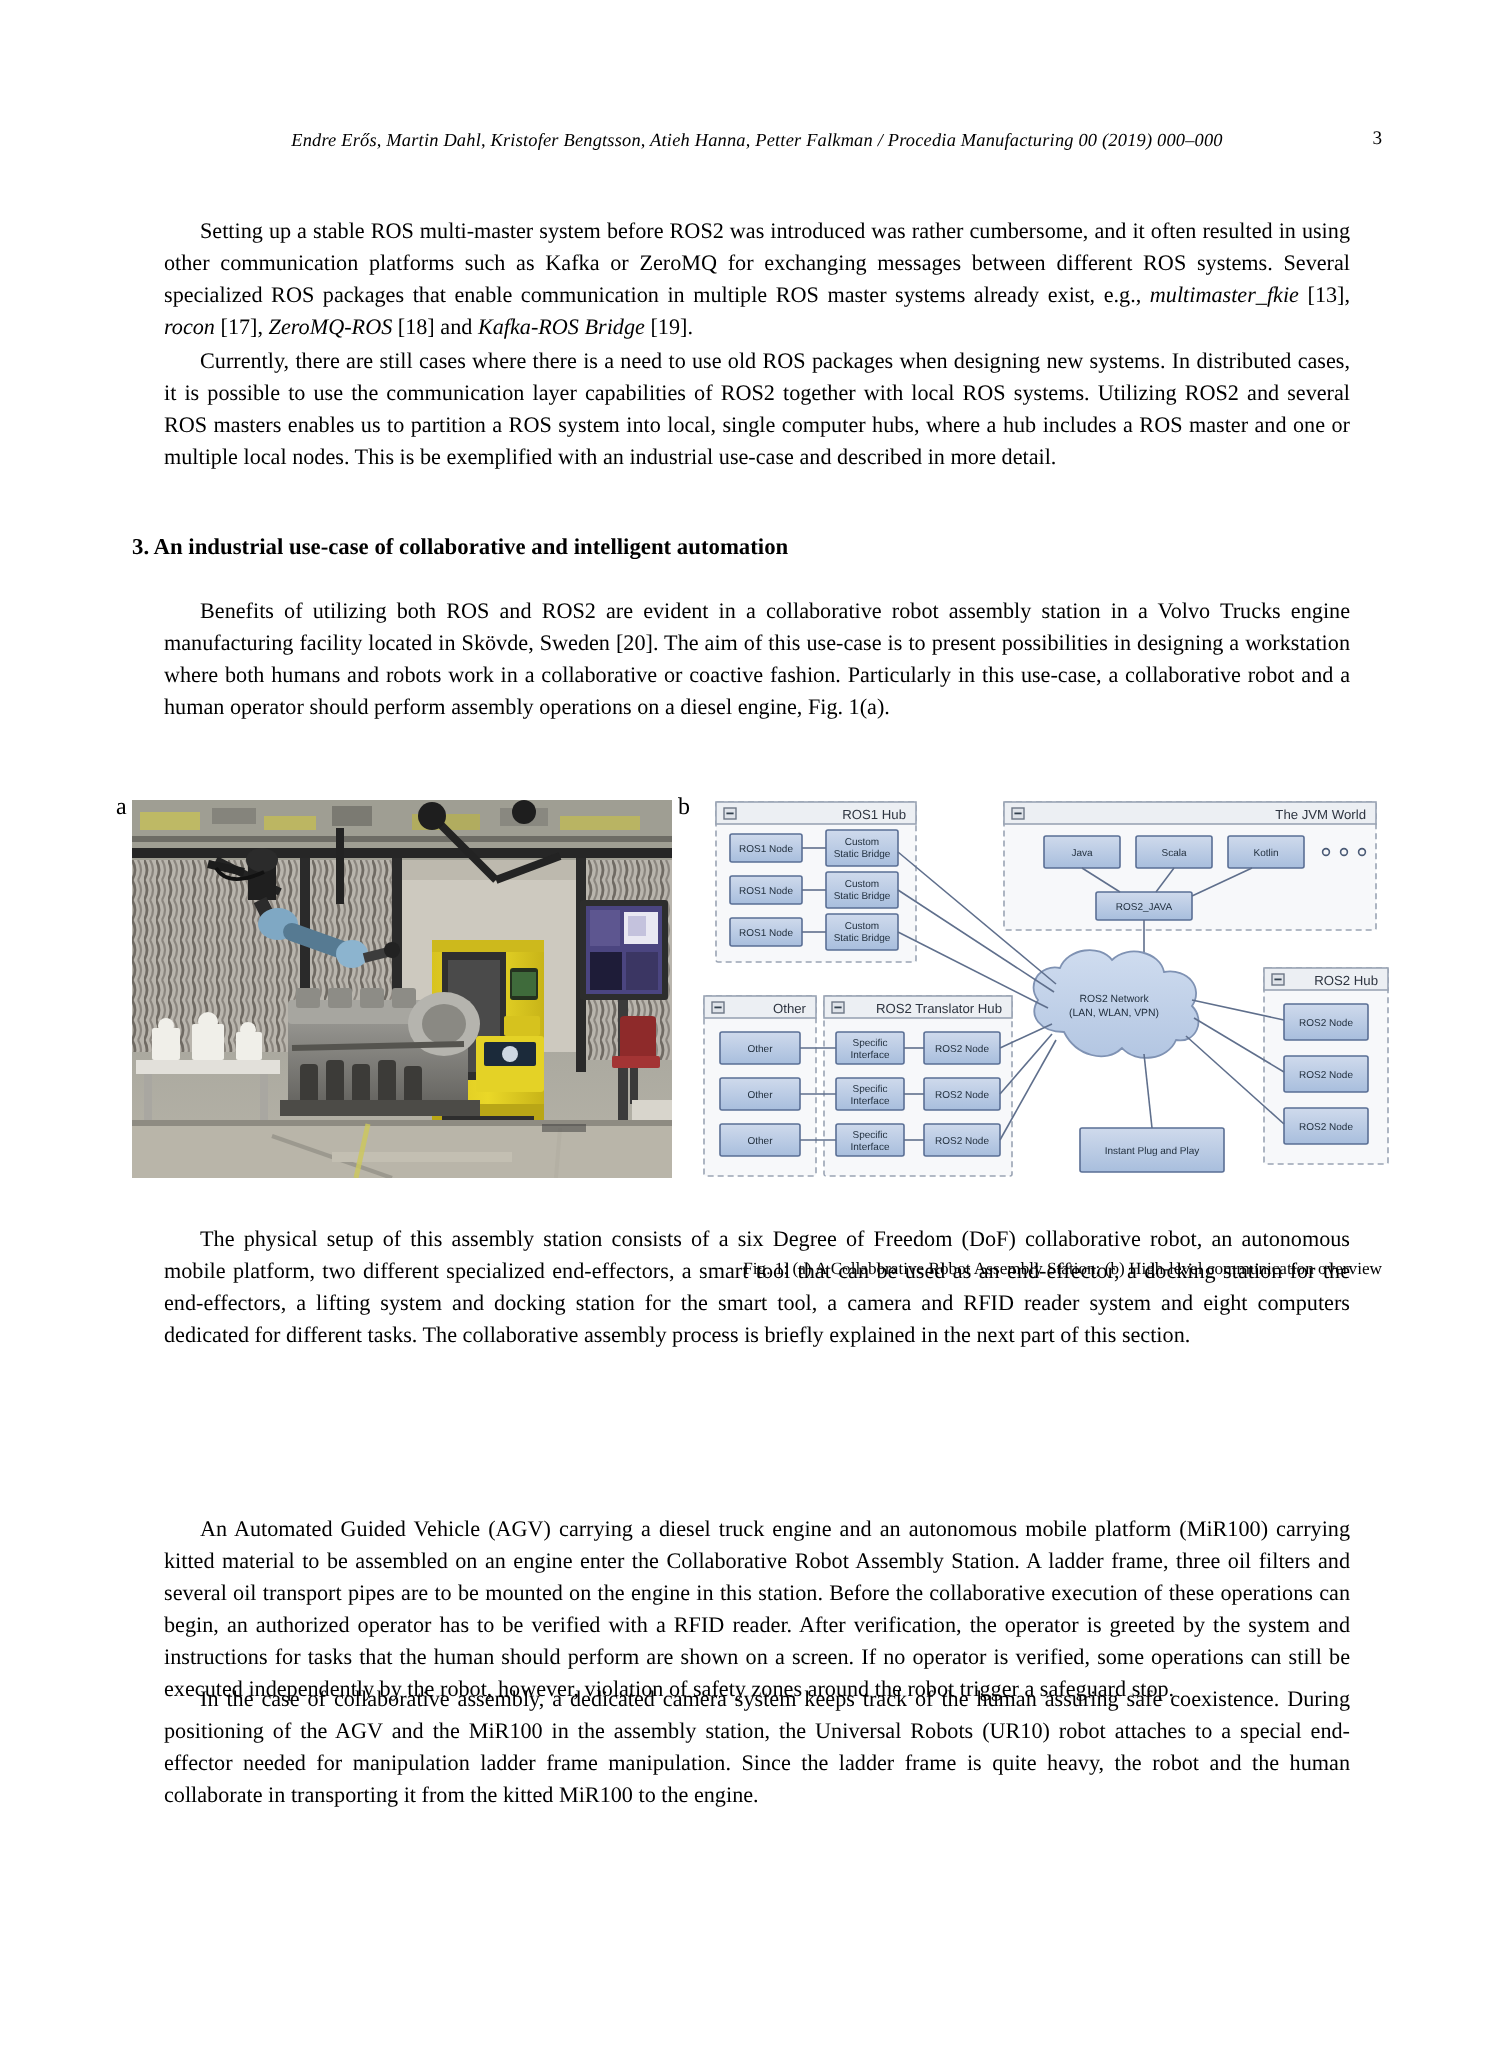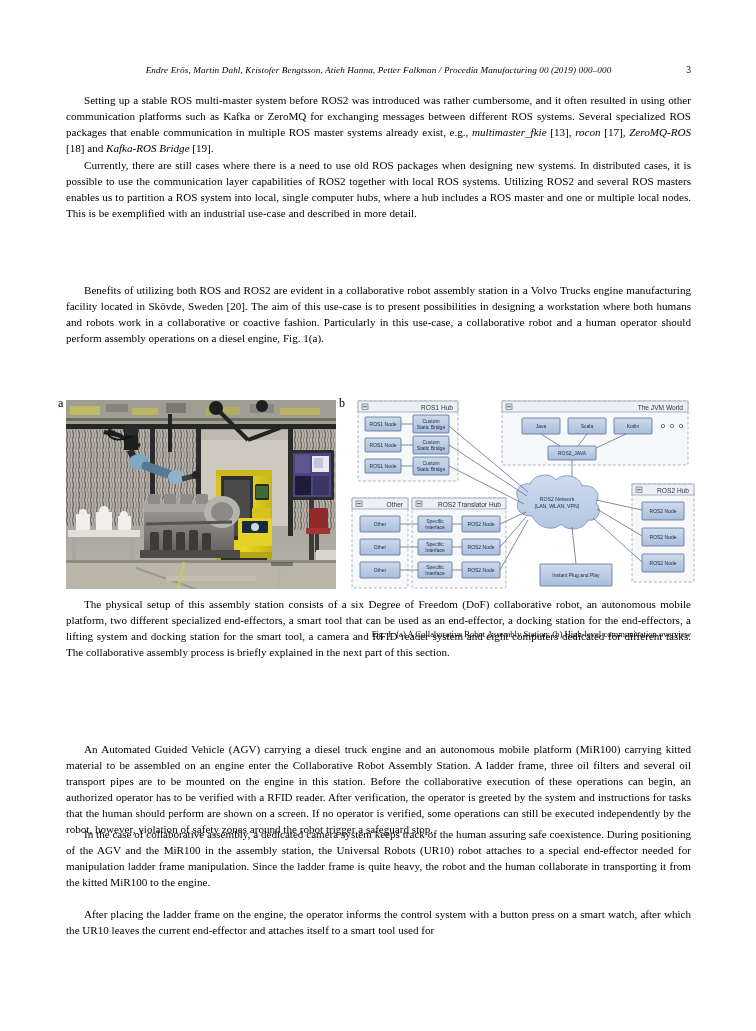--- a/index.html
+++ b/index.html
@@ -53,21 +53,21 @@
   .col {
     position: absolute;
     left: 66px;
     width: 625px;
     font-size: 11.1px;
     line-height: 16.1px;
     text-align: justify;
     text-justify: inter-word;
   }
   p.para {
-    margin: 0;
+    margin: 16px;
     text-indent: 18px;
     text-align: justify;
     font-family: Liberation Serif, serif;
   }
   .it { font-style: italic; }
 
   h3.section-head {
     margin: 0;
     font-size: 11.4px;
     font-weight: bold;
@@ -147,20 +147,23 @@
   </div>
 
   <div class="col" id="block-1">
     <p class="para"><span>Setting up a stable ROS multi-master system before ROS2 was introduced was rather cumbersome, and it often resulted in using other communication platforms such as Kafka or ZeroMQ for exchanging messages between different ROS systems. Several specialized ROS packages that enable communication in multiple ROS master systems already exist, e.g., </span><span class="it">multimaster_fkie</span><span> [13], </span><span class="it">rocon</span><span> [17], </span><span class="it">ZeroMQ-ROS</span><span> [18] and </span><span class="it">Kafka-ROS Bridge</span><span> [19].</span></p>
   </div>
 
   <div class="col" id="block-2">
     <p class="para">Currently, there are still cases where there is a need to use old ROS packages when designing new systems. In distributed cases, it is possible to use the communication layer capabilities of ROS2 together with local ROS systems. Utilizing ROS2 and several ROS masters enables us to partition a ROS system into local, single computer hubs, where a hub includes a ROS master and one or multiple local nodes. This is be exemplified with an industrial use-case and described in more detail.</p>
   </div>
 
+  <div class="col" id="sec-head">
+    <h3 class="section-head">3. An industrial use-case of collaborative and intelligent automation</h3>
+  </div>
 
   <div class="col" id="block-3">
     <p class="para">Benefits of utilizing both ROS and ROS2 are evident in a collaborative robot assembly station in a Volvo Trucks engine manufacturing facility located in Skövde, Sweden [20]. The aim of this use-case is to present possibilities in designing a workstation where both humans and robots work in a collaborative or coactive fashion. Particularly in this use-case, a collaborative robot and a human operator should perform assembly operations on a diesel engine, Fig. 1(a).</p>
   </div>
 
   <div class="figure-wrap">
 
     <span class="fig-label fig-label-a">a</span>
     <span class="fig-label fig-label-b">b</span>
 
@@ -506,17 +509,14 @@
   </div>
 
   <div class="col" id="block-5">
     <p class="para">An Automated Guided Vehicle (AGV) carrying a diesel truck engine and an autonomous mobile platform (MiR100) carrying kitted material to be assembled on an engine enter the Collaborative Robot Assembly Station. A ladder frame, three oil filters and several oil transport pipes are to be mounted on the engine in this station. Before the collaborative execution of these operations can begin, an authorized operator has to be verified with a RFID reader. After verification, the operator is greeted by the system and instructions for tasks that the human should perform are shown on a screen. If no operator is verified, some operations can still be executed independently by the robot, however, violation of safety zones around the robot trigger a safeguard stop.</p>
   </div>
 
   <div class="col" id="block-6">
     <p class="para">In the case of collaborative assembly, a dedicated camera system keeps track of the human assuring safe coexistence. During positioning of the AGV and the MiR100 in the assembly station, the Universal Robots (UR10) robot attaches to a special end-effector needed for manipulation ladder frame manipulation. Since the ladder frame is quite heavy, the robot and the human collaborate in transporting it from the kitted MiR100 to the engine.</p>
   </div>
 
-  <div class="col" id="block-7">
-    <p class="para">After placing the ladder frame on the engine, the operator informs the control system with a button press on a smart watch, after which the UR10 leaves the current end-effector and attaches itself to a smart tool used for</p>
-  </div>
 
 </div>
 
 </body></html>

